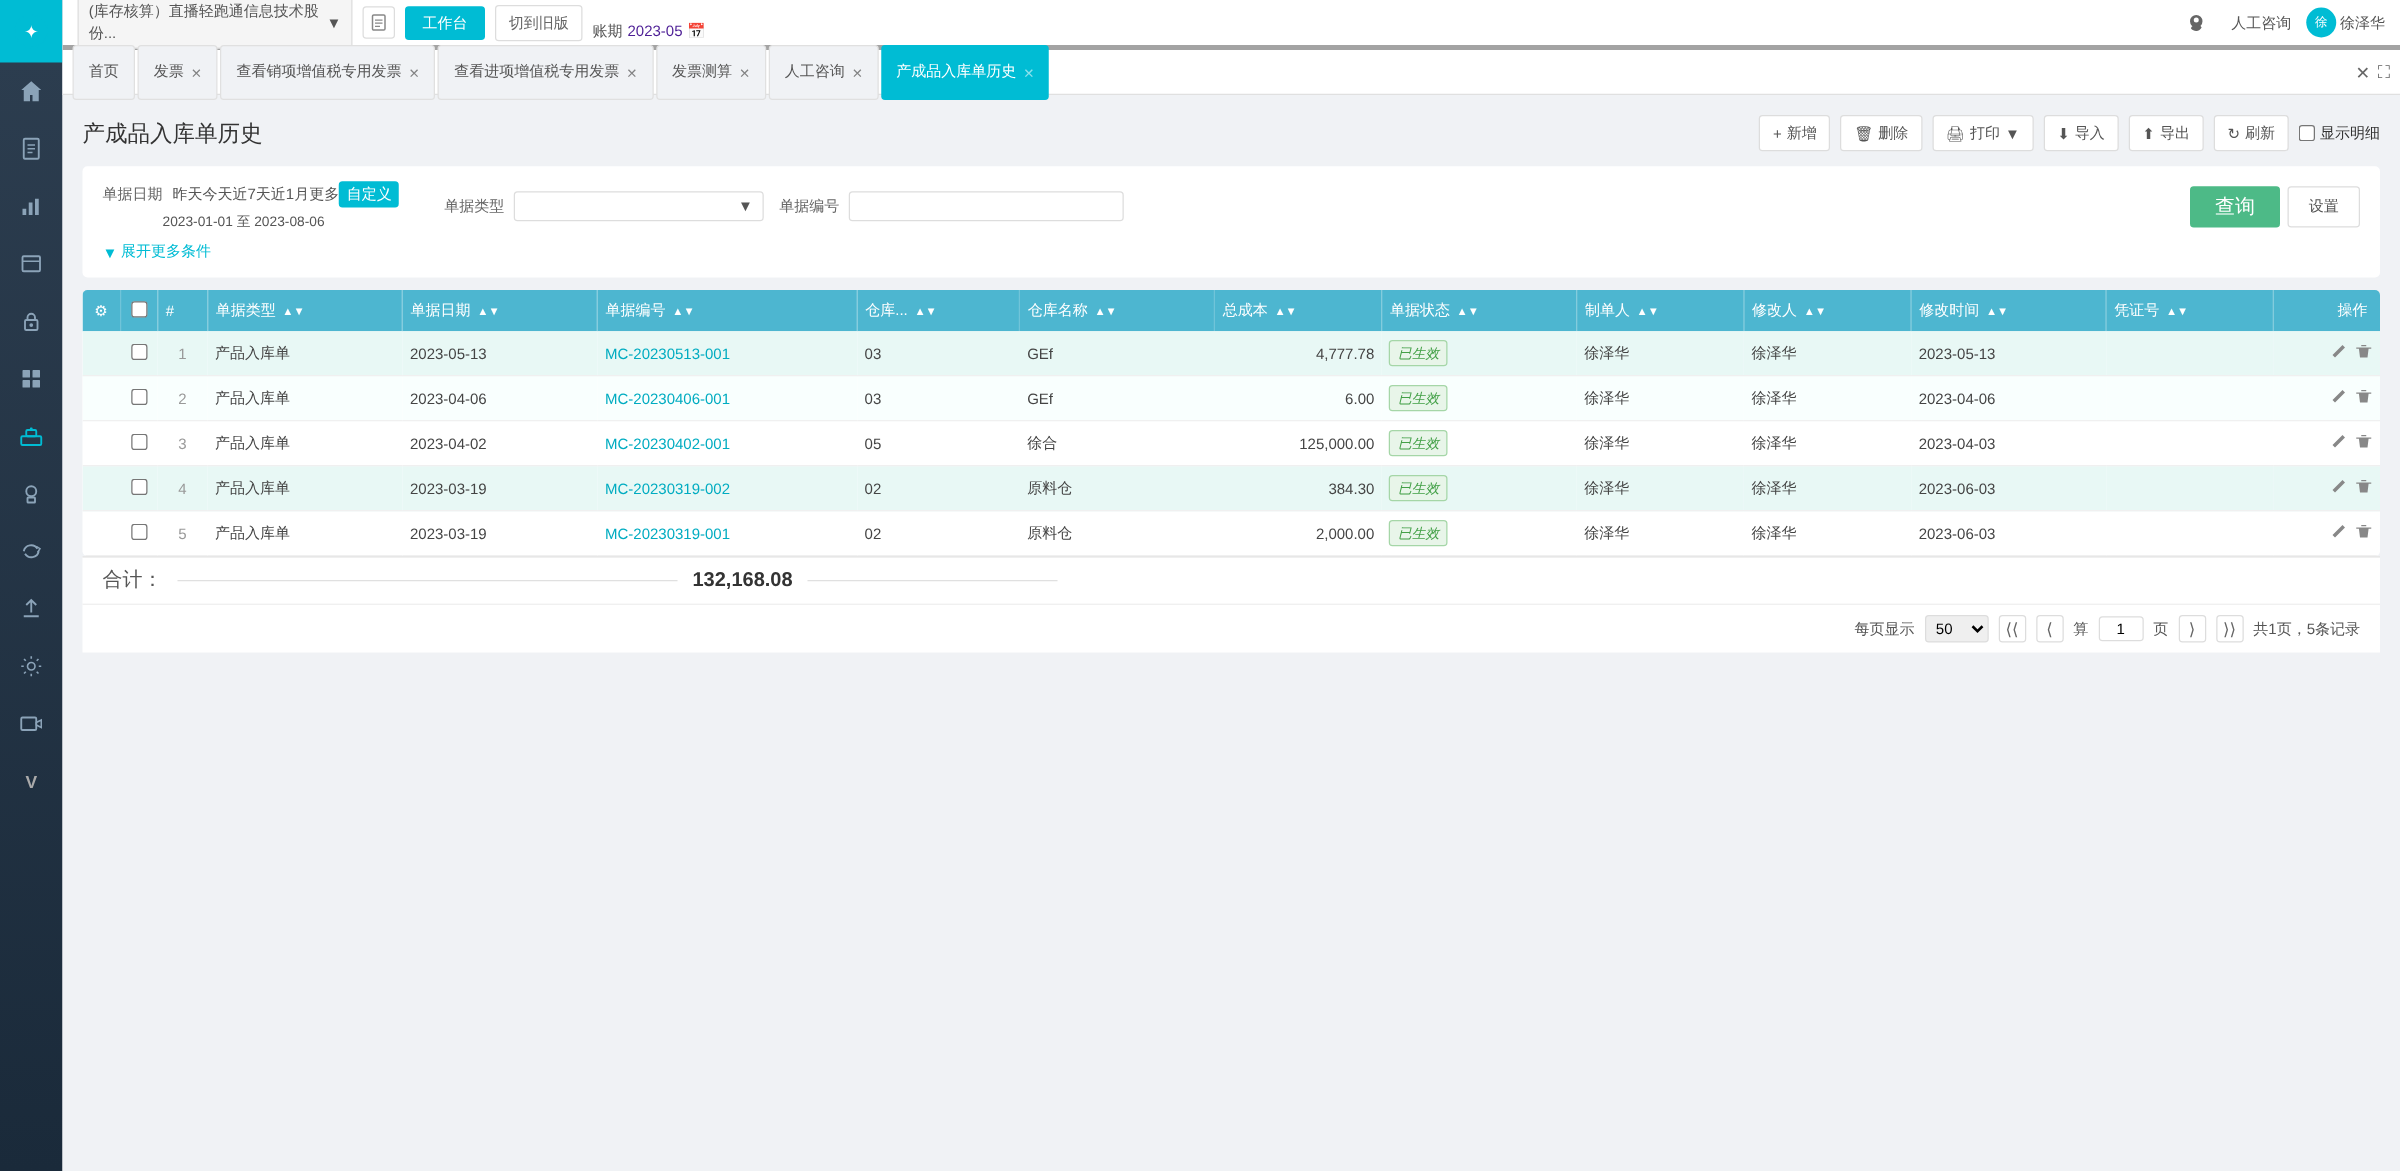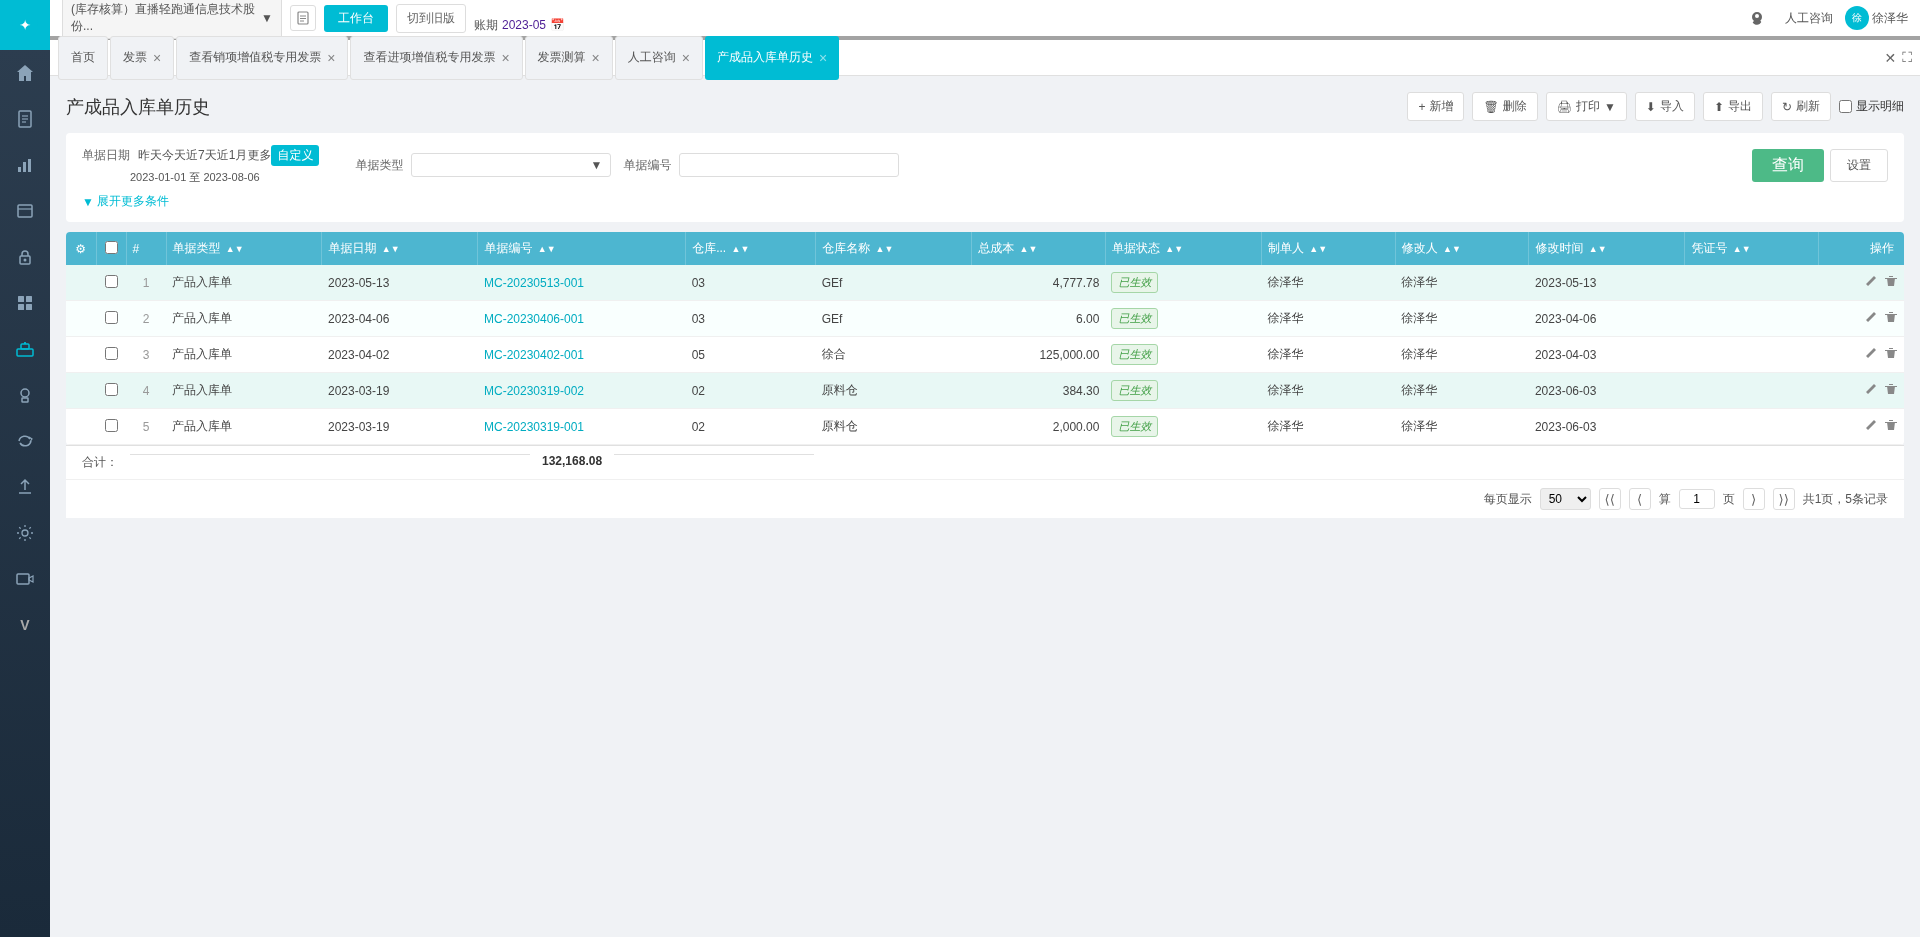--- a/index.html
+++ b/index.html
@@ -71,21 +71,21 @@
     .status-badge { display: inline-block; padding: 2px 6px; border-radius: 3px; font-size: 11px; background: #e8f5e9; color: #43a047; border: 1px solid #a5d6a7; font-style: italic; }
     .link-text { color: #00acc1; cursor: pointer; text-decoration: none; }
     .checkbox-col { width: 30px; text-align: center; }
     .settings-col { width: 30px; text-align: center; }
     .row-num { text-align: center; color: #999; }
     .op-icons { display: flex; gap: 6px; align-items: center; justify-content: flex-end; }
     .op-icon { cursor: pointer; color: #888; font-size: 13px; }
 
     
     .table-footer { background: #fff; border-top: 1px solid #e0e0e0; padding: 8px 16px; display: flex; align-items: center; justify-content: space-between; }
-    .total-row { display: flex; align-items: flex-start; gap: 12px; font-size: 12px; }
+    .total-row { display: flex; align-items: center; gap: 12px; font-size: 16px; }
     .total-label { color: #555; }
     .total-value { font-weight: bold; color: #333; }
     .pagination { display: flex; align-items: center; gap: 8px; font-size: 12px; color: #555; }
     .page-size-select { border: 1px solid #ddd; border-radius: 3px; padding: 2px 4px; font-size: 12px; }
     .page-btn { width: 22px; height: 22px; border: 1px solid #ddd; border-radius: 3px; background: #fff; cursor: pointer; display: flex; align-items: center; justify-content: center; color: #666; }
     .page-btn:disabled { opacity: 0.4; cursor: not-allowed; }
     .page-input { width: 36px; border: 1px solid #ddd; border-radius: 3px; text-align: center; padding: 2px; font-size: 12px; }
 
     .col-sort { display: inline-flex; flex-direction: column; margin-left: 2px; line-height: 0.7; font-size: 9px; }
   </style>

